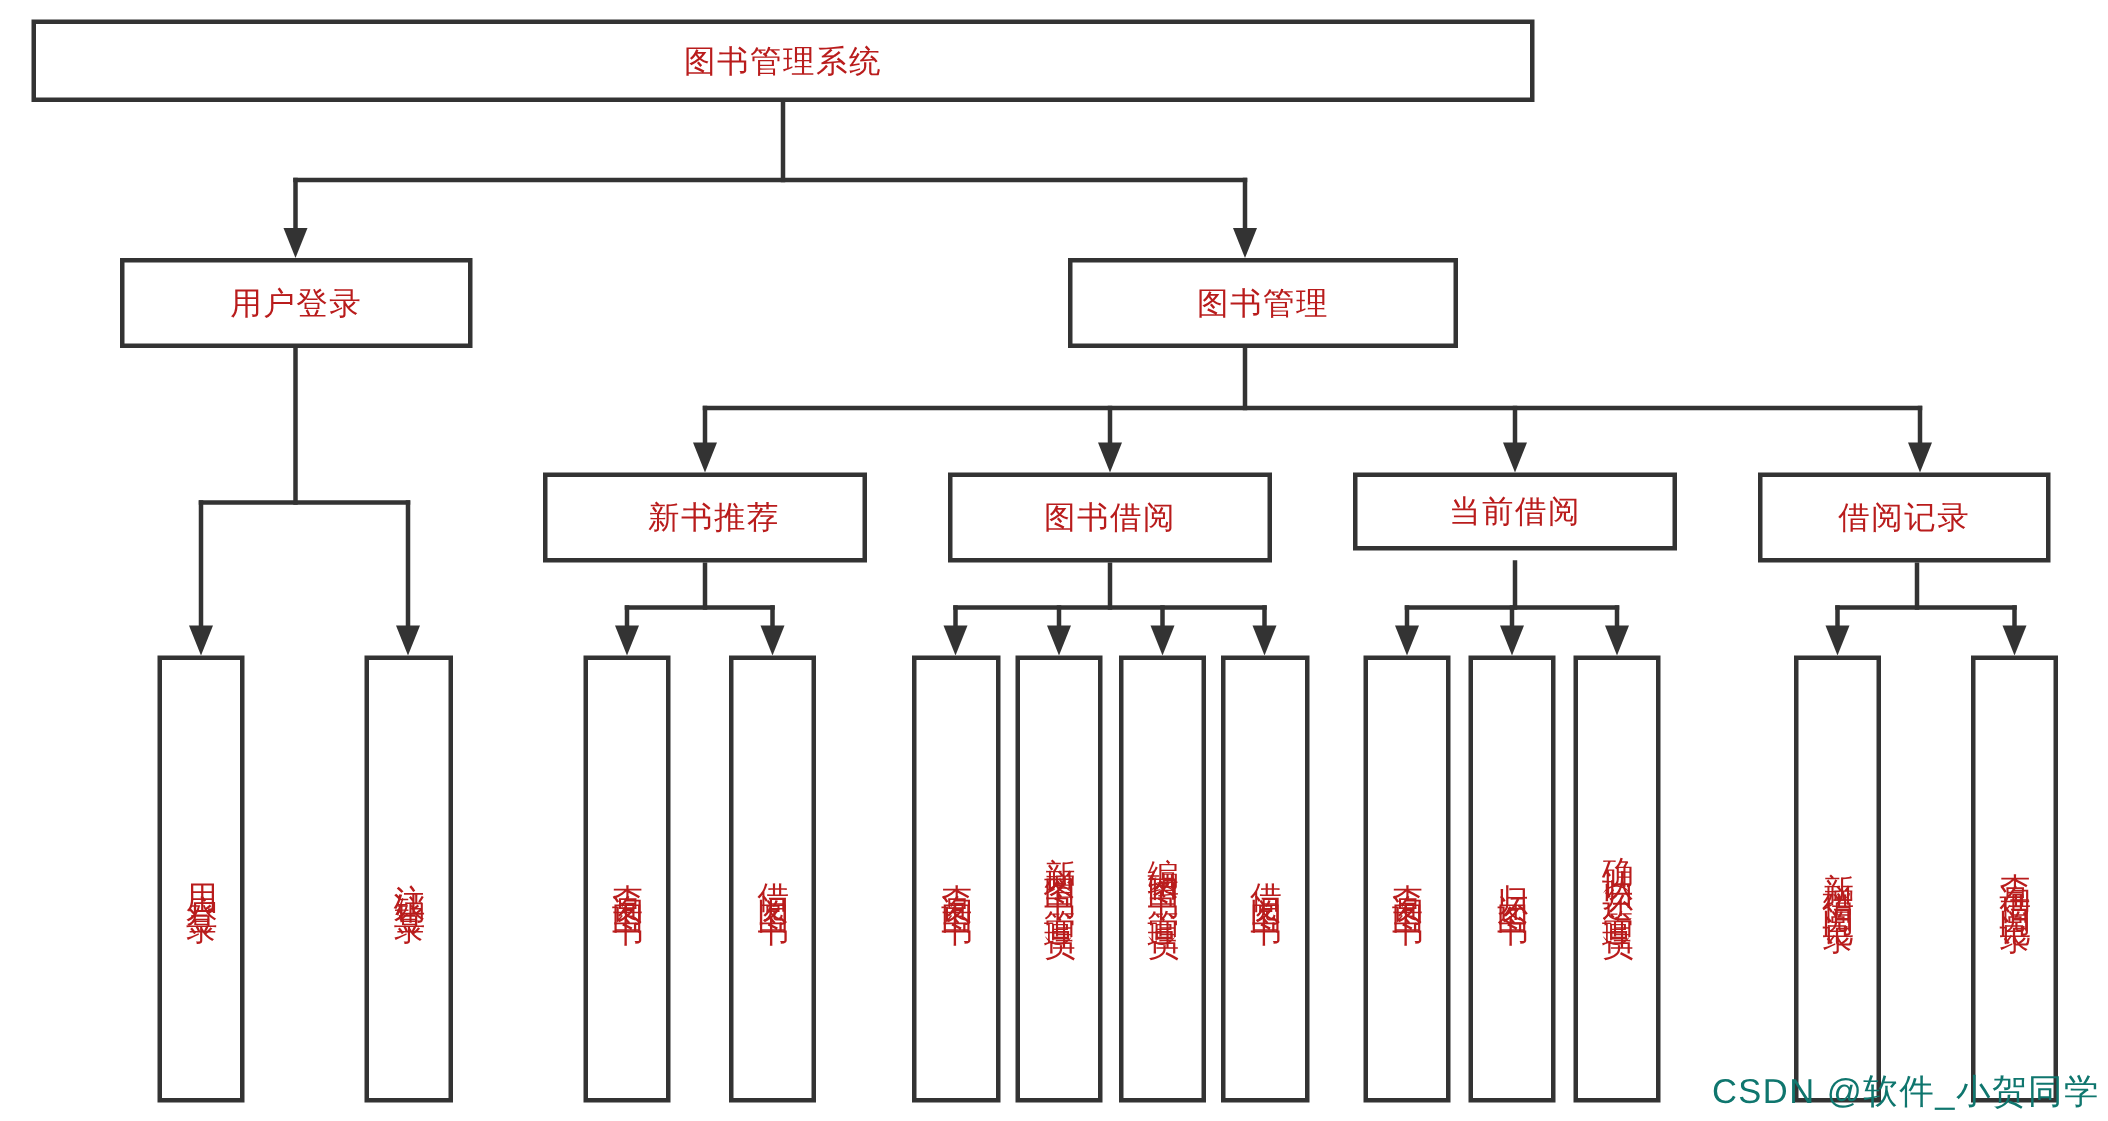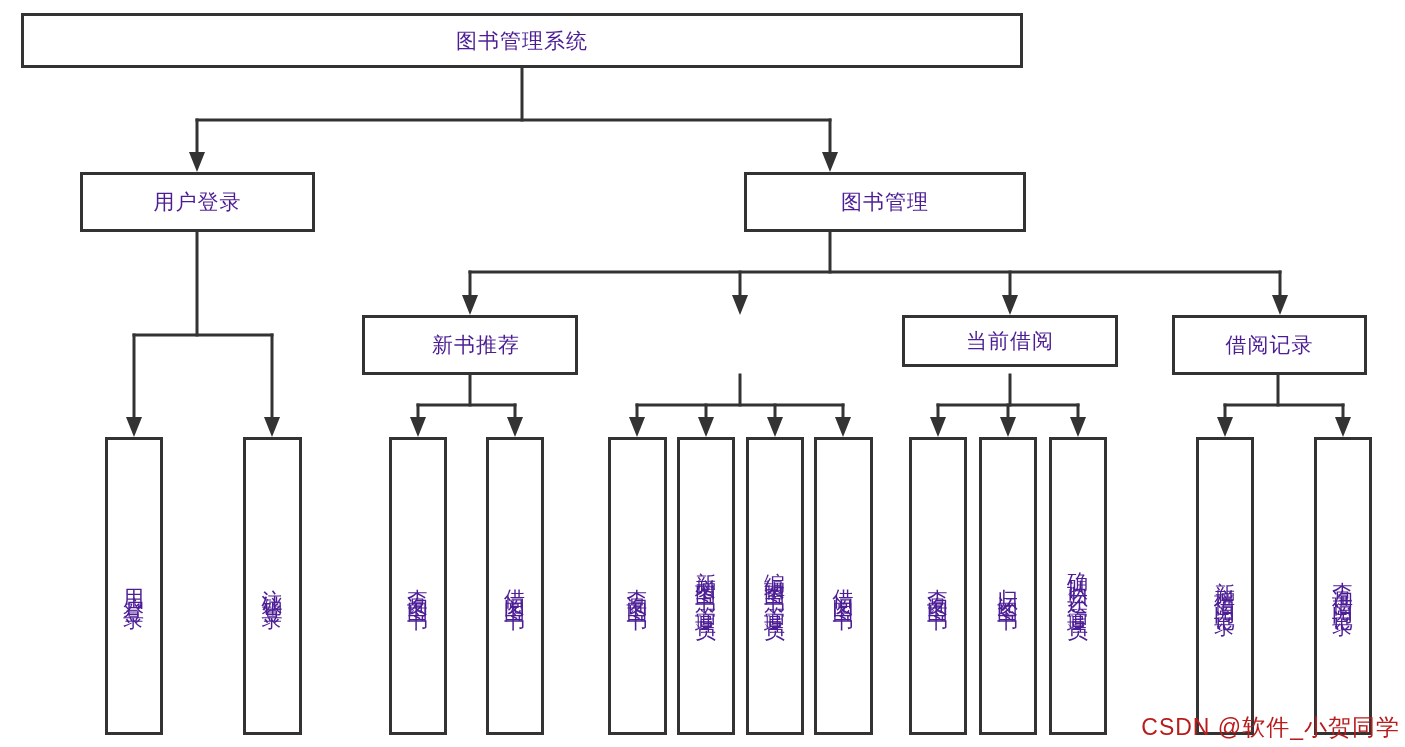--- a/index.html
+++ b/index.html
@@ -22,41 +22,41 @@
     z-index: 0;
   }
   .node {
     position: absolute;
     background: #ffffff;
     border: 3px solid #333333;
     box-sizing: border-box;
     display: flex;
     align-items: center;
     justify-content: center;
-    color: #4c1d95;
+    color: #b91c1c;
     z-index: 1;
   }
   .node.h .node-label {
     font-size: 21px;
     letter-spacing: 1px;
     white-space: nowrap;
   }
   .node.v .node-label {
     writing-mode: vertical-rl;
     font-size: 21px;
     letter-spacing: 7px;
     line-height: 1.1;
   }
   .watermark {
     position: absolute;
     right: 5px;
     bottom: 4px;
     font-size: 23px;
     letter-spacing: 1px;
-    color: #b91c1c;
+    color: #0f766e;
     z-index: 5;
     white-space: nowrap;
   }
 </style>
 </head>
 <body>
 
 <div id="diagram-canvas">
   <svg id="connector-layer" width="1405" height="747" viewBox="0 0 1405 747" xmlns="http://www.w3.org/2000/svg">
       <g>
@@ -126,25 +126,28 @@
         <polygon points="1335,417 1351,417 1343,437" fill="#333333"></polygon>
       </g>
     </svg>
 
   <div class="node h" style="left: 21px; top: 13px; width: 1002px; height: 55px;">
       <span class="node-label">图书管理系统</span>
     </div>
     <div class="node h" style="left: 80px; top: 172px; width: 235px; height: 60px;">
       <span class="node-label">用户登录</span>
     </div>
-    <div class="node h" style="left: 712px; top: 172px; width: 282px; height: 60px; margin-left: 32px;">
+    <div class="node h" style="left: 712px; top: 172px; width: 260px; height: 60px;">
       <span class="node-label">图书管理</span>
     </div>
     <div class="node h" style="left: 362px; top: 315px; width: 216px; height: 60px; padding-left: 12px;">
       <span class="node-label">新书推荐</span>
+    </div>
+    <div class="node h" style="left: 632px; top: 315px; width: 216px; height: 60px;">
+      <span class="node-label">图书借阅</span>
     </div>
     <div class="node h" style="left: 902px; top: 315px; width: 216px; height: 52px;">
       <span class="node-label">当前借阅</span>
     </div>
     <div class="node h" style="left: 1172px; top: 315px; width: 195px; height: 60px;">
       <span class="node-label">借阅记录</span>
     </div>
     <div class="node v" style="left: 105px; top: 437px; width: 58px; height: 298px;">
       <span class="node-label">用户登录</span>
     </div>

